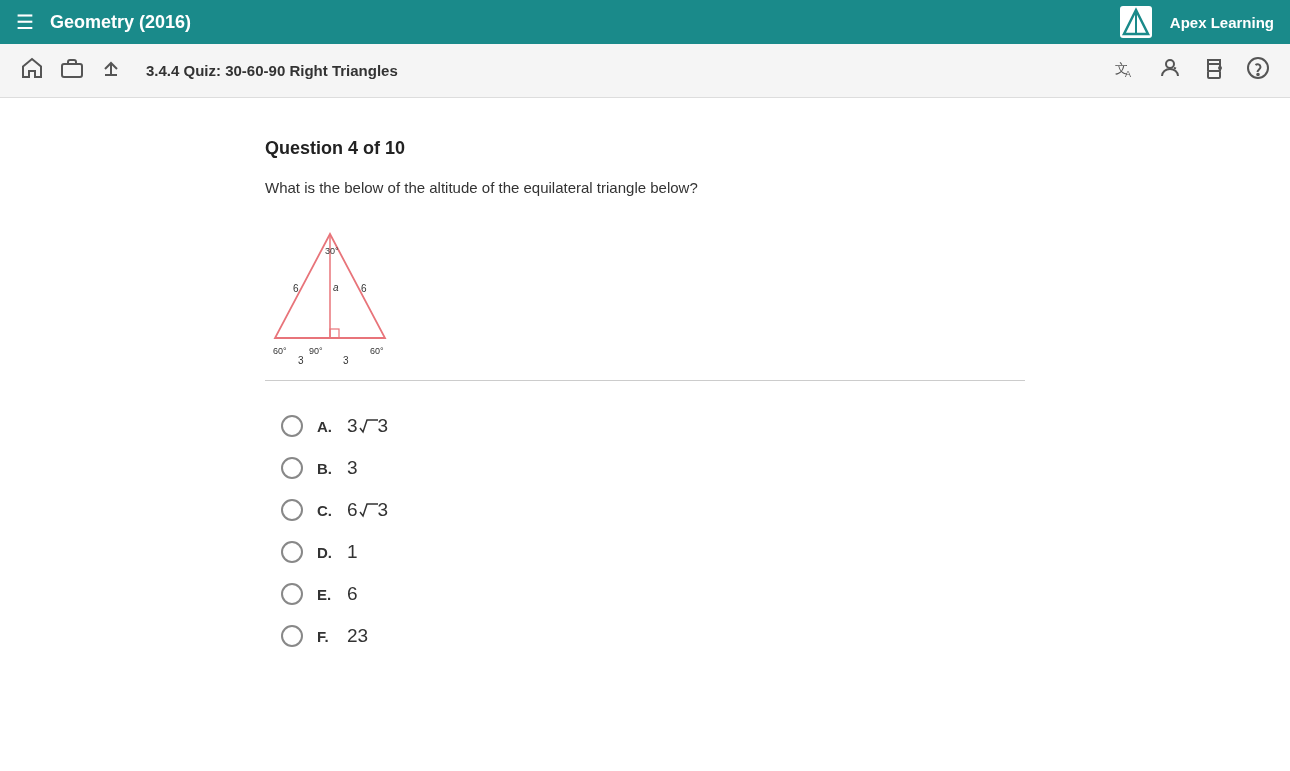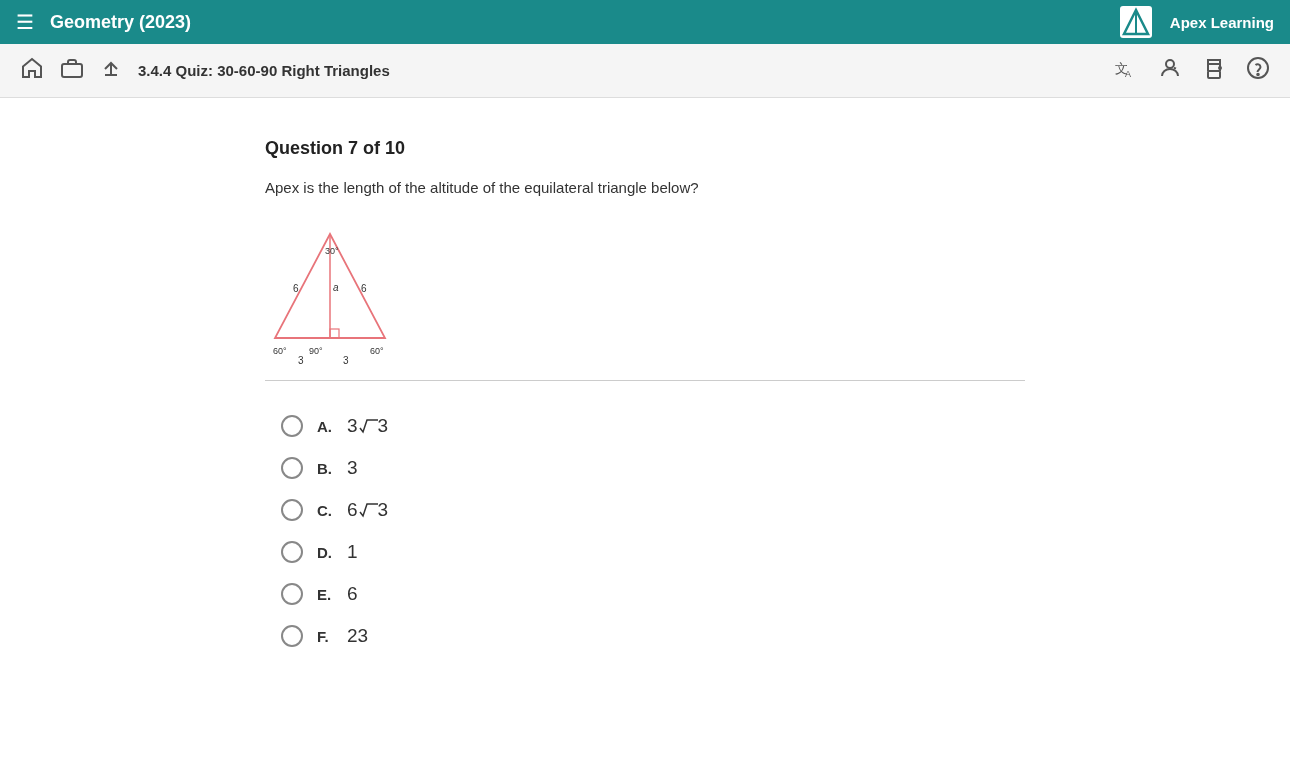--- a/index.html
+++ b/index.html
@@ -23,21 +23,21 @@
     .second-bar {
       background: #f5f5f5;
       border-bottom: 1px solid #ddd;
       height: 54px;
       display: flex;
       align-items: center;
       padding: 0 20px;
       justify-content: space-between;
     }
     .second-bar-left { display: flex; align-items: center; gap: 16px; }
-    .second-bar-center { font-size: 15px; color: #333; }
+    .second-bar-center { font-size: 15px; color: #333; margin-left: 8px; }
     .second-bar-center strong { font-weight: 700; }
     .second-bar-right { display: flex; align-items: center; gap: 20px; color: #666; font-size: 20px; }
     .icon-btn { cursor: pointer; color: #666; font-size: 20px; }
     .nav-icon { color: #555; font-size: 20px; cursor: pointer; }
 
     
     .main-content {
       max-width: 800px;
       margin: 0 auto;
       padding: 40px 20px 40px 20px;
@@ -102,21 +102,21 @@
 
     
     .triangle-svg { overflow: visible; }
   </style>
 </head>
 <body>
 
 <div class="top-bar">
   <div class="top-bar-left">
     <span class="hamburger">☰</span>
-    <span class="top-bar-title">Geometry (2023)</span>
+    <span class="top-bar-title">Geometry (2016)</span>
   </div>
   <div class="top-bar-right">
     <div class="apex-logo">
 
       <svg width="32" height="32" viewBox="0 0 32 32">
         <rect width="32" height="32" rx="3" fill="white"></rect>
         <polygon points="16,4 28,28 4,28" fill="none" stroke="#1a8a8a" stroke-width="2.5"></polygon>
         <line x1="16" y1="4" x2="16" y2="28" stroke="#1a8a8a" stroke-width="2"></line>
       </svg>
       <span>Apex Learning</span>
@@ -174,22 +174,22 @@
         <circle cx="12" cy="12" r="10"></circle>
         <path d="M9.5 9a3 3 0 015 2c0 2-3 3-3 5"></path>
         <circle cx="12" cy="18.5" r="0.8" fill="#555"></circle>
       </svg>
     </span>
   </div>
 </div>
 
 <div class="main-content">
 
-  <div class="question-title">Question 7 of 10</div>
-  <div class="question-text">Apex is the length of the altitude of the equilateral triangle below?</div>
+  <div class="question-title">Question 4 of 10</div>
+  <div class="question-text">What is the below of the altitude of the equilateral triangle below?</div>
 
   <div class="triangle-container">
     <svg width="160" height="145" viewBox="0 0 160 145" class="triangle-svg">
 
       <polygon points="65,18 10,122 120,122" fill="none" stroke="#e8747a" stroke-width="1.8"></polygon>
 
       <line x1="65" y1="18" x2="65" y2="122" stroke="#e8747a" stroke-width="1.5" stroke-dasharray="0"></line>
 
       <rect x="65" y="113" width="9" height="9" fill="none" stroke="#e8747a" stroke-width="1.2"></rect>
 

